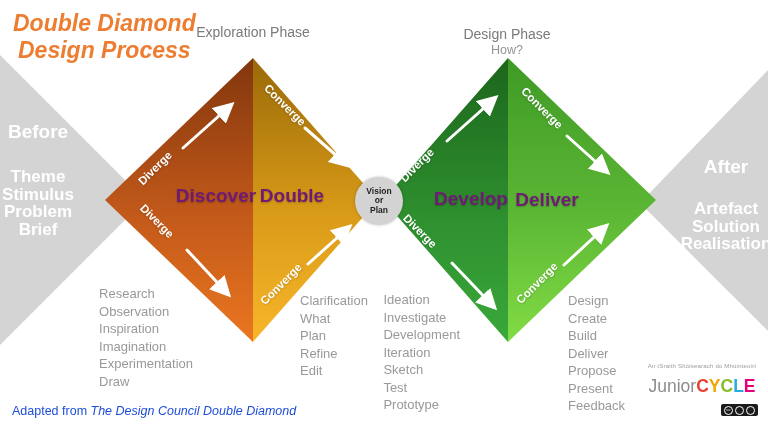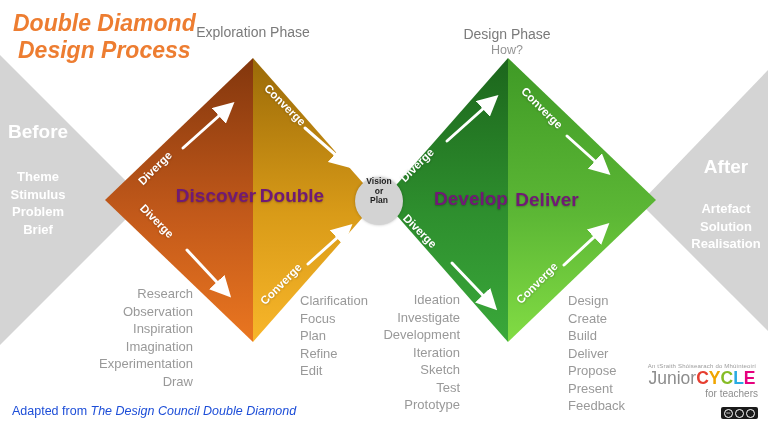--- a/index.html
+++ b/index.html
@@ -18,58 +18,58 @@
   .half-discover{left:105px;width:148px;clip-path:polygon(100% 0,100% 100%,0 50%);
     background:linear-gradient(180deg,var(--discover_top,#82360d) 0%,#c2591a 55%,var(--discover_bottom,#ea7620) 100%);}
   .half-define{left:253px;width:125px;clip-path:polygon(0 0,100% 50%,0 100%);
     background:linear-gradient(180deg,var(--define_top,#9a6a08) 0%,#d99b18 55%,var(--define_bottom,#f8b62a) 100%);}
   .half-develop{left:383px;width:125px;clip-path:polygon(100% 0,100% 100%,0 50%);
     background:linear-gradient(180deg,var(--develop_top,#1c661c) 0%,#2e8f2e 55%,var(--develop_bottom,#3aa83a) 100%);}
   .half-deliver{left:508px;width:148px;clip-path:polygon(0 0,100% 50%,0 100%);
     background:linear-gradient(180deg,var(--deliver_top,#3f9a26) 0%,#5cb735 55%,var(--deliver_bottom,#82dc44) 100%);}
   
   .hub{left:355px;top:177px;width:48px;height:48px;border-radius:50%;
-    background:var(--hub_bg,#d3d3d3);display:flex;flex-direction:column;
+    background:var(--hub_bg,#d3d3d3);display:flex;flex-direction:column;justify-content:center;
     text-align:center;color:#1f1f1f;font-size:8.5px;font-weight:bold;line-height:9.5px;
     box-shadow:0 0 3px rgba(0,0,0,.25);}
   
   .rlab{position:absolute;color:#fff;font-weight:bold;font-size:11.5px;white-space:nowrap;
     transform:translate(-50%,-50%) rotate(var(--r));text-shadow:0 1px 2px rgba(0,0,0,.2);}
   
   .dname{position:absolute;color:#701a75;font-weight:bold;font-size:19px;white-space:nowrap;
     transform:translate(-50%,-50%);text-shadow:0 1px 2px rgba(0,0,0,.25);text-align:right;}
   
   .title{left:13px;top:10px;color:var(--title,#ed7d31);font-weight:bold;font-style:italic;
     font-size:23px;line-height:27px;white-space:nowrap;}
   .title .l2{margin-left:5px;}
   
   .phase{position:absolute;text-align:center;transform:translateX(-50%);white-space:nowrap;}
   .phase-name{font-size:14px;font-weight:normal;color:var(--heading_gray,#7a7a7a);margin-top:8px;}
   .phase-q{font-size:12.5px;color:var(--subtext_gray,#949494);margin-top:1px;}
   
   .side{position:absolute;text-align:center;color:#fff;}
   .side-head{font-size:19px;font-weight:bold;}
-  .side-items{font-size:13px;font-weight:bold;line-height:17.5px;}
+  .side-items{font-size:17px;font-weight:bold;line-height:17.5px;}
   .side-left{left:0;top:121px;width:76px;}
   .side-left .side-items{margin-top:25px;}
   .side-right{left:676px;top:156px;width:100px;}
   .side-right .side-items{margin-top:22px;}
   
   .klist{position:absolute;font-size:13px;color:var(--list_gray,#999);line-height:17.5px;white-space:nowrap;}
-  .klist.right{text-align:right;}
+  .klist.right{}
   .kl-discover{right:575px;top:285px;}
   .kl-define{left:300px;top:292px;}
   .kl-develop{right:308px;top:291px;}
   .kl-deliver{left:568px;top:292px;}
   
   .footer{left:12px;top:404px;font-size:12.5px;color:#1d4ed8;white-space:nowrap;}
   
   .logo{left:638px;top:363px;width:128px;}
   .logo-irish{font-size:6px;color:#9a9a9a;text-align:center;white-space:nowrap;letter-spacing:.2px;}
-  .logo-main{text-align:center;font-size:17.5px;margin-top:0;line-height:19px;color:var(--junior_gray,#8d8d8d);white-space:nowrap;}
+  .logo-main{text-align:center;font-size:17.5px;margin-top:8px;line-height:19px;color:var(--junior_gray,#8d8d8d);white-space:nowrap;}
   .logo-main b{font-weight:bold;}
   .logo-tag{text-align:right;padding-right:8px;font-size:10px;color:var(--junior_gray,#8d8d8d);}
   .cc-wrap{text-align:right;padding-right:8px;margin-top:1px;}
   .cc-badge{display:inline-flex;align-items:center;gap:2px;background:#1a1a1a;border-radius:2px;padding:1.5px 3px;}
   .cc-dot{width:7px;height:7px;border:1px solid #fff;border-radius:50%;color:#fff;font-size:4px;
     display:inline-flex;align-items:center;justify-content:center;line-height:1;}
   svg.arrows{position:absolute;left:0;top:0;pointer-events:none;}
 </style>
 </head>
 <body>
@@ -156,21 +156,21 @@
   <div class="klist right kl-discover">
       <div>Research</div>
       <div>Observation</div>
       <div>Inspiration</div>
       <div>Imagination</div>
       <div>Experimentation</div>
       <div>Draw</div>
     </div>
   <div class="klist kl-define">
       <div>Clarification</div>
-      <div>Focus</div>
+      <div>What</div>
       <div>Plan</div>
       <div>Refine</div>
       <div>Edit</div>
     </div>
   <div class="klist right kl-develop">
       <div>Ideation</div>
       <div>Investigate</div>
       <div>Development</div>
       <div>Iteration</div>
       <div>Sketch</div>
@@ -190,21 +190,20 @@
   <div class="abs footer">
     <span>Adapted from</span>
     <em>The Design Council Double Diamond</em>
   </div>
 
   <div class="abs logo">
     <div class="logo-irish">An tSraith Shóisearach do Mhúinteoirí</div>
     <div class="logo-main">
       <span>Junior</span><b style="color:var(--cycle_c1,#e63e30)">C</b><b style="color:var(--cycle_y,#f0a500)">Y</b><b style="color:var(--cycle_c2,#86bc25)">C</b><b style="color:var(--cycle_l,#29abe2)">L</b><b style="color:var(--cycle_e,#e6007e)">E</b>
     </div>
-    <div class="logo-tag">for teachers</div>
     <div class="cc-wrap">
       <span class="cc-badge">
         <span class="cc-dot">cc</span>
         <span class="cc-dot"></span>
         <span class="cc-dot"></span>
       </span>
     </div>
   </div>
 
 </div>

